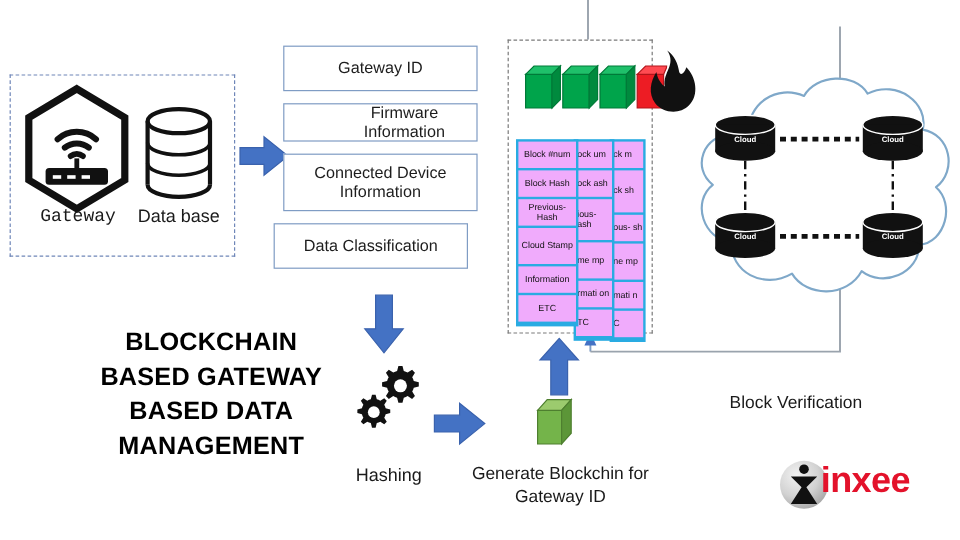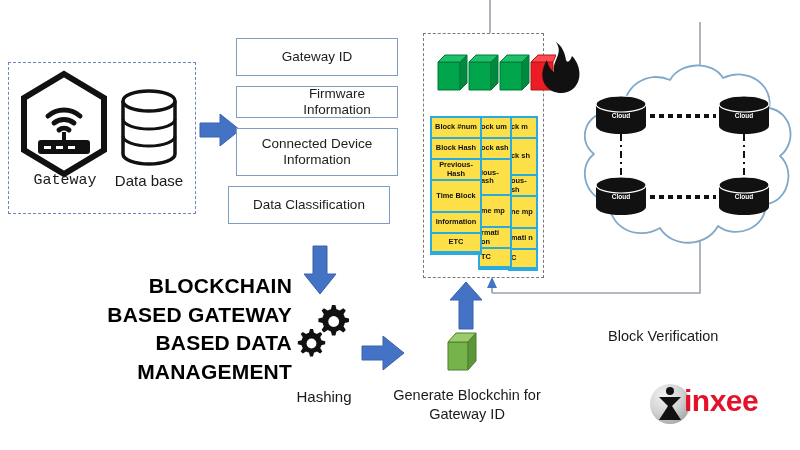--- a/index.html
+++ b/index.html
@@ -52,21 +52,21 @@
     padding: 2px 4px;
   }
   #box-gateway-id      { left: 236px; top: 38px;  width: 162px; height: 38px; }
   #box-firmware        { left: 236px; top: 86px;  width: 162px; height: 32px; padding-left: 44px; }
   #box-connected       { left: 236px; top: 128px; width: 162px; height: 48px; }
   #box-classification  { left: 228px; top: 186px; width: 162px; height: 38px; }
 
   
   #title {
     left: 60px; top: 272px; width: 232px;
-    text-align: right;
+    text-align: center;
     font-family: "Liberation Sans", sans-serif;
     font-weight: bold;
     font-size: 21px;
     line-height: 1.36;
     color: #000000;
     letter-spacing: 0.2px;
   }
 
   
   #gears-wrap { left: 292px; top: 302px; width: 60px; height: 62px; }
@@ -102,32 +102,32 @@
   .chain-col {
     position: absolute; top: 0;
     background: #29ABE2;
     box-sizing: border-box;
     padding: 2px;
   }
   #chain-col-0 { left: 0px;  width: 52px; z-index: 3; }
   #chain-col-1 { left: 48px; width: 34px; z-index: 2; }
   #chain-col-2 { left: 78px; width: 30px; z-index: 1; }
   .chain-cell {
-    background: #fde047;
+    background: #f0abfc;
     color: #111;
     font-size: 7.4px;
-    font-weight: bold;
+    font-weight: normal;
     text-align: center;
     line-height: 1.14;
     box-sizing: border-box;
     margin-bottom: 2px;
     display: flex;
     align-items: center;
     justify-content: center;
-    padding: 1px 0;
+    padding: 11px 0;
     overflow: hidden;
   }
   #chain-col-1 .chain-cell, #chain-col-2 .chain-cell { text-align: left; justify-content: flex-start; padding-left: 1px;}
 
   
   #cloud-wrap { left: 566px; top: 56px; width: 234px; height: 204px; }
   .cloud-node-label {
     font-size: 6.5px; fill: #ffffff; font-weight: bold;
     font-family: "Liberation Sans", sans-serif;
   }
@@ -305,21 +305,21 @@
       <div class="chain-cell" style="height:19px">ock ash</div>
       <div class="chain-cell" style="height:34px">ious- ash</div>
       <div class="chain-cell" style="height:30px">me mp</div>
       <div class="chain-cell" style="height:19px">rmati on</div>
       <div class="chain-cell" style="height:17px">TC</div>
     </div>
     <div class="chain-col" id="chain-col-0">
       <div class="chain-cell" style="height:19px">Block #num</div>
       <div class="chain-cell" style="height:19px">Block Hash</div>
       <div class="chain-cell" style="height:19px">Previous-Hash</div>
-      <div class="chain-cell" style="height:30px">Time Block</div>
+      <div class="chain-cell" style="height:30px">Cloud Stamp</div>
       <div class="chain-cell" style="height:19px">Information</div>
       <div class="chain-cell" style="height:17px">ETC</div>
     </div>
   </div>
 
   <div class="abs" id="cloud-wrap">
     <svg width="234" height="204" viewBox="0 0 234 204">
 
       <path d="M58,56 C56,30 82,14 104,24 C114,6 146,4 157,22 C182,10 208,30 203,52
                C226,56 232,86 214,100 C230,114 222,146 200,148

